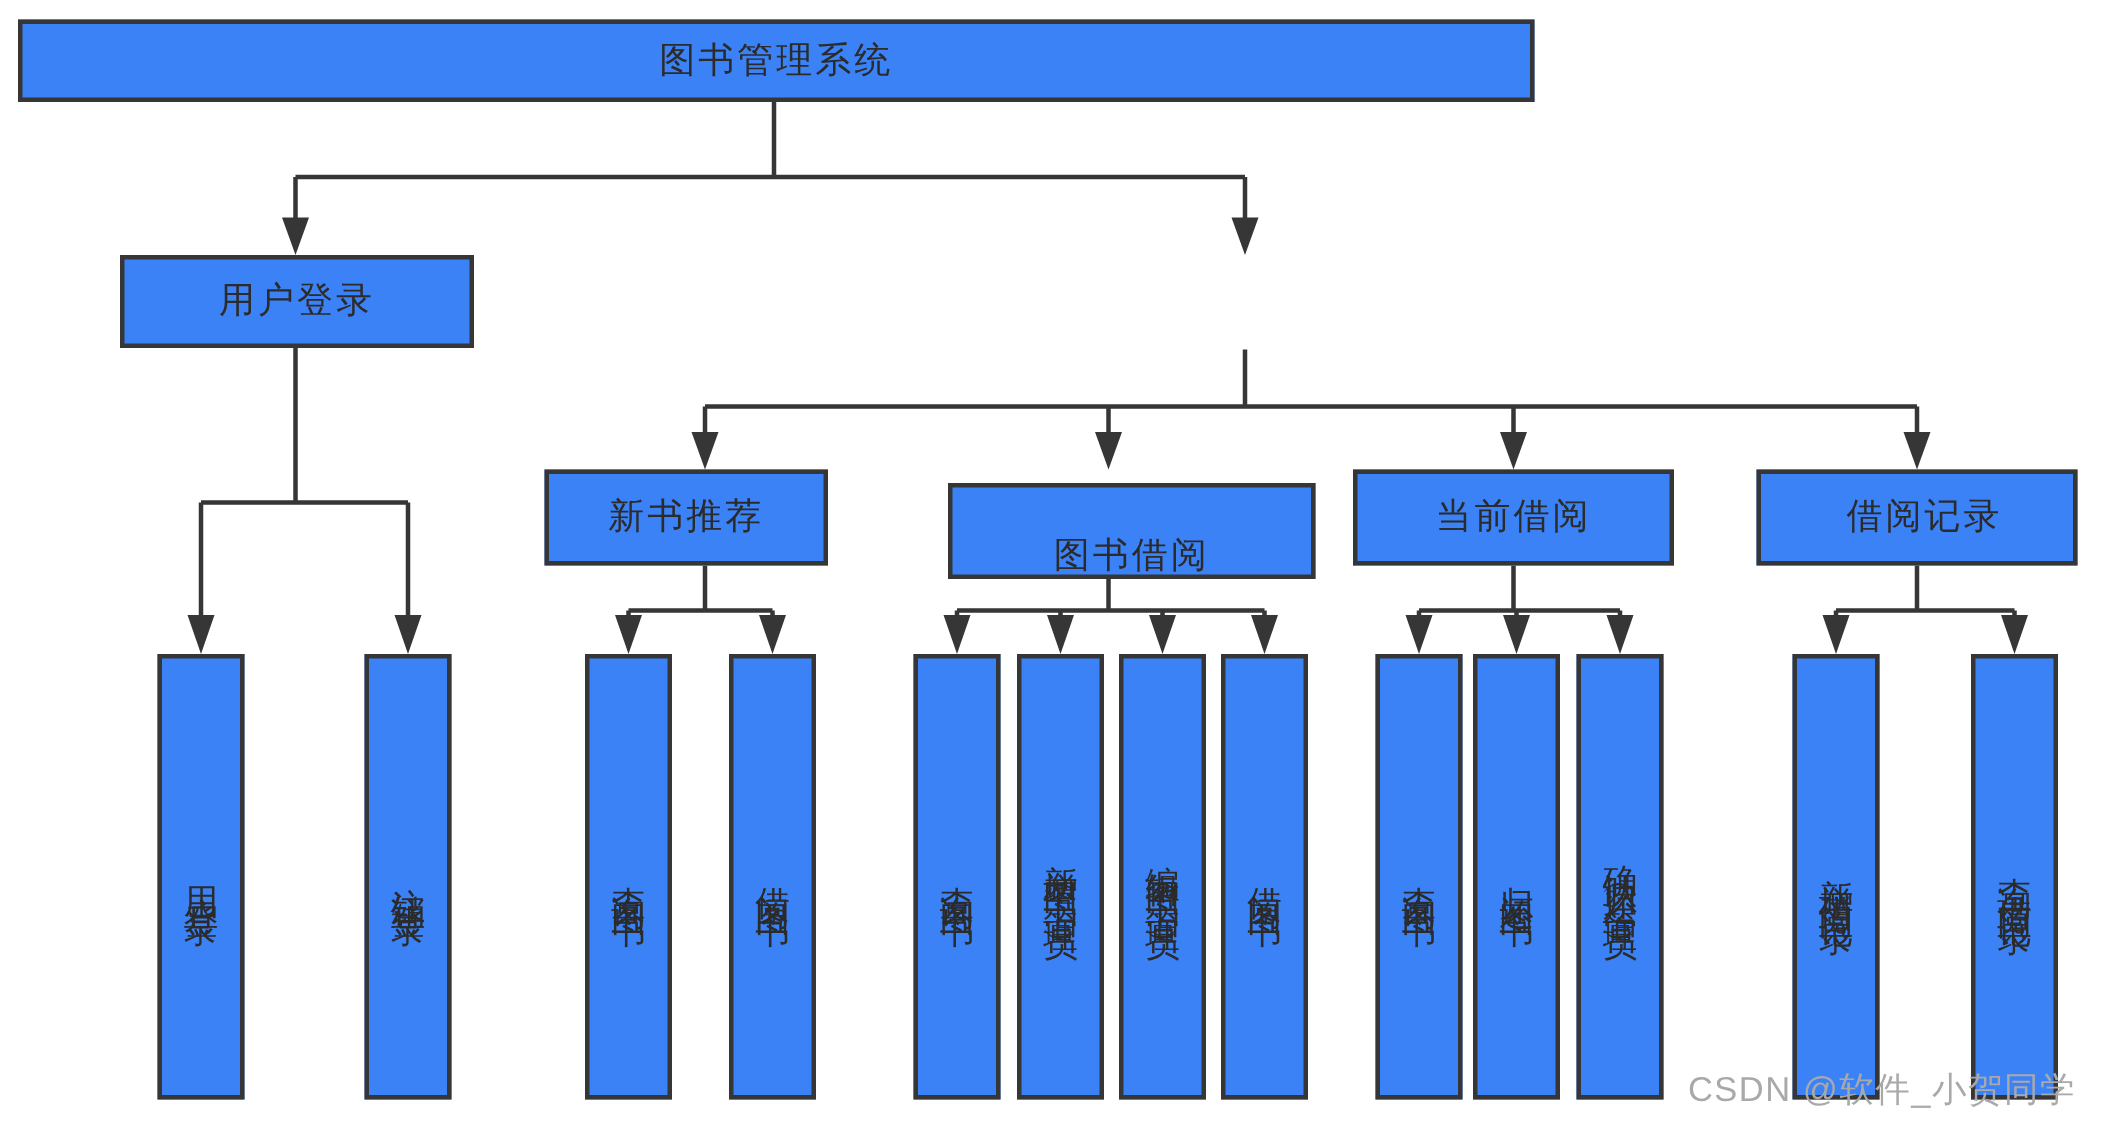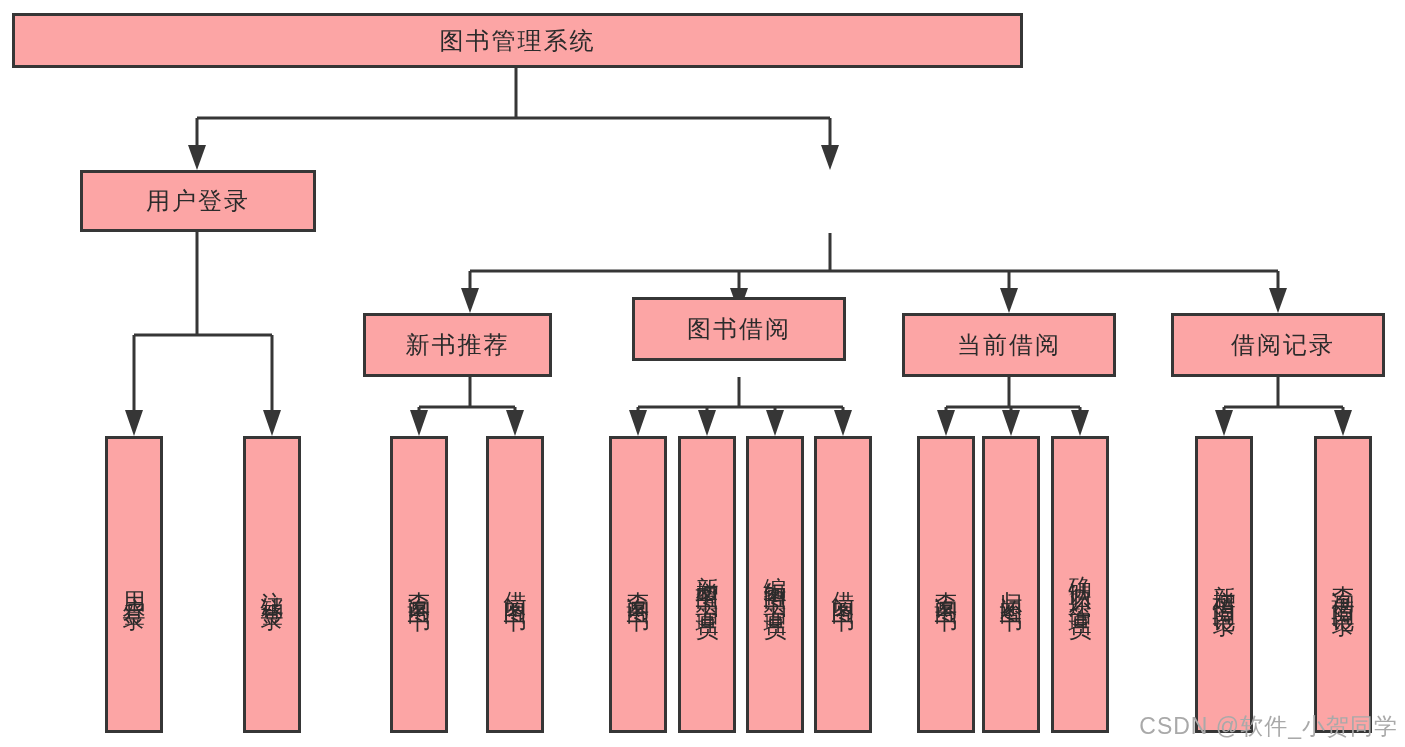--- a/index.html
+++ b/index.html
@@ -28,21 +28,21 @@
     fill: none;
   }
   #connectors polygon {
     fill: var(--line, #363636);
     stroke: none;
   }
   .node {
     position: absolute;
     box-sizing: border-box;
     border: 3px solid var(--line, #363636);
-    background: #fca5a5;
+    background: #3b82f6;
     display: flex;
     align-items: center;
     justify-content: center;
     color: var(--text, #2b2b2b);
     font-size: 24px;
     line-height: 1;
     z-index: 2;
   }
   .hbox {
     letter-spacing: 2px;
@@ -52,21 +52,21 @@
     writing-mode: vertical-rl;
     text-orientation: mixed;
     letter-spacing: 6px;
     text-align: center;
   }
   .vbox span {
     display: inline-block;
   }
   .watermark {
     position: absolute;
-    right: 7px;
+    right: 21px;
     bottom: 5px;
     font-size: 23px;
     letter-spacing: 1px;
     color: var(--watermark, #a9a9a9);
     z-index: 3;
     white-space: nowrap;
   }
 </style>
 </head>
 <body>
@@ -113,21 +113,21 @@
     <span>图书管理系统</span>
   </div>
 
   <div class="node hbox" style="left:80px; top:170px; width:236px; height:62px;">
     <span>用户登录</span>
   </div>
 
   <div class="node hbox" style="left:363px; top:313px; width:189px; height:64px;">
     <span>新书推荐</span>
   </div>
-  <div class="node hbox" style="left:632px; top:297px; width:214px; height:64px;">
+  <div class="node hbox" style="left:632px; top:322px; width:245px; height:64px;align-items:flex-end;">
     <span>图书借阅</span>
   </div>
   <div class="node hbox" style="left:902px; top:313px; width:214px; height:64px;">
     <span>当前借阅</span>
   </div>
   <div class="node hbox" style="left:1171px; top:313px; width:214px; height:64px;padding-left:10px;">
     <span>借阅记录</span>
   </div>
 
   <div class="node vbox" style="left:105px; top:436px; width:58px; height:297px;">

